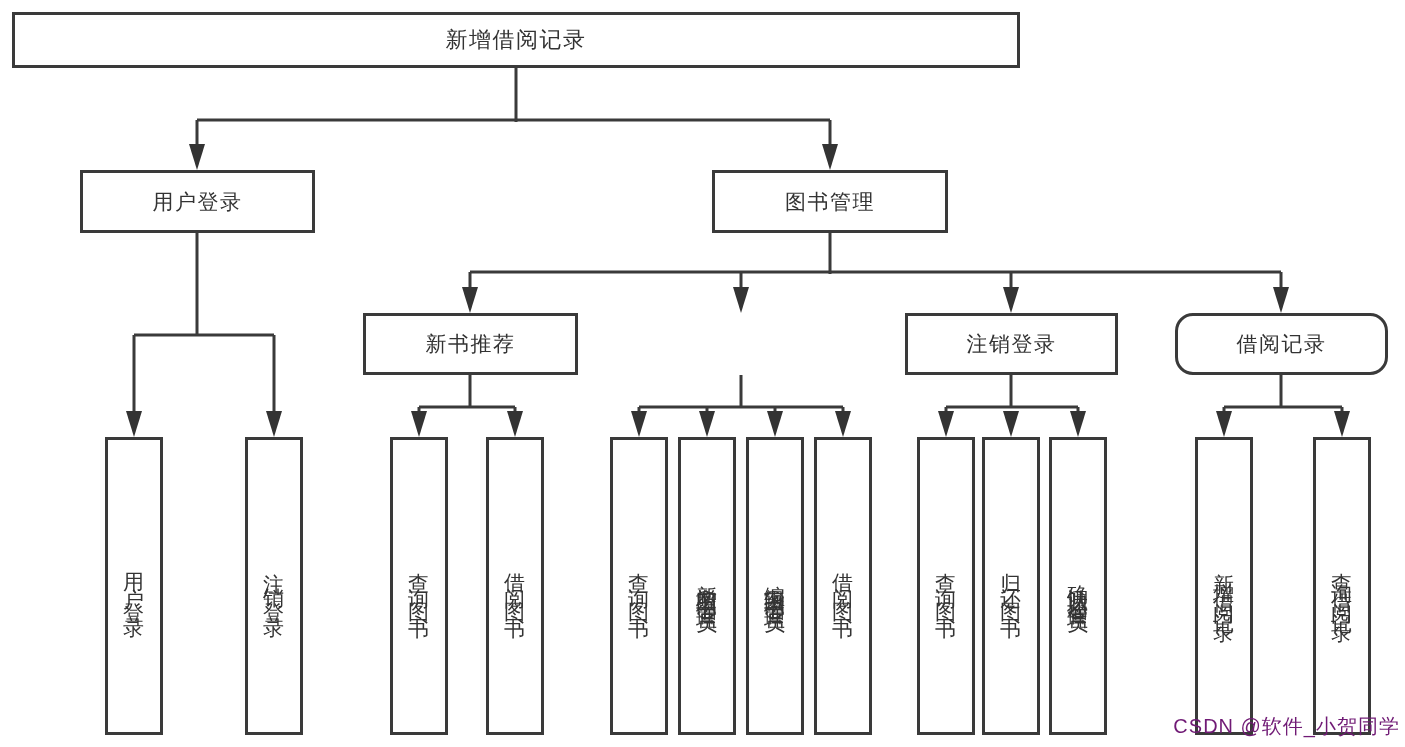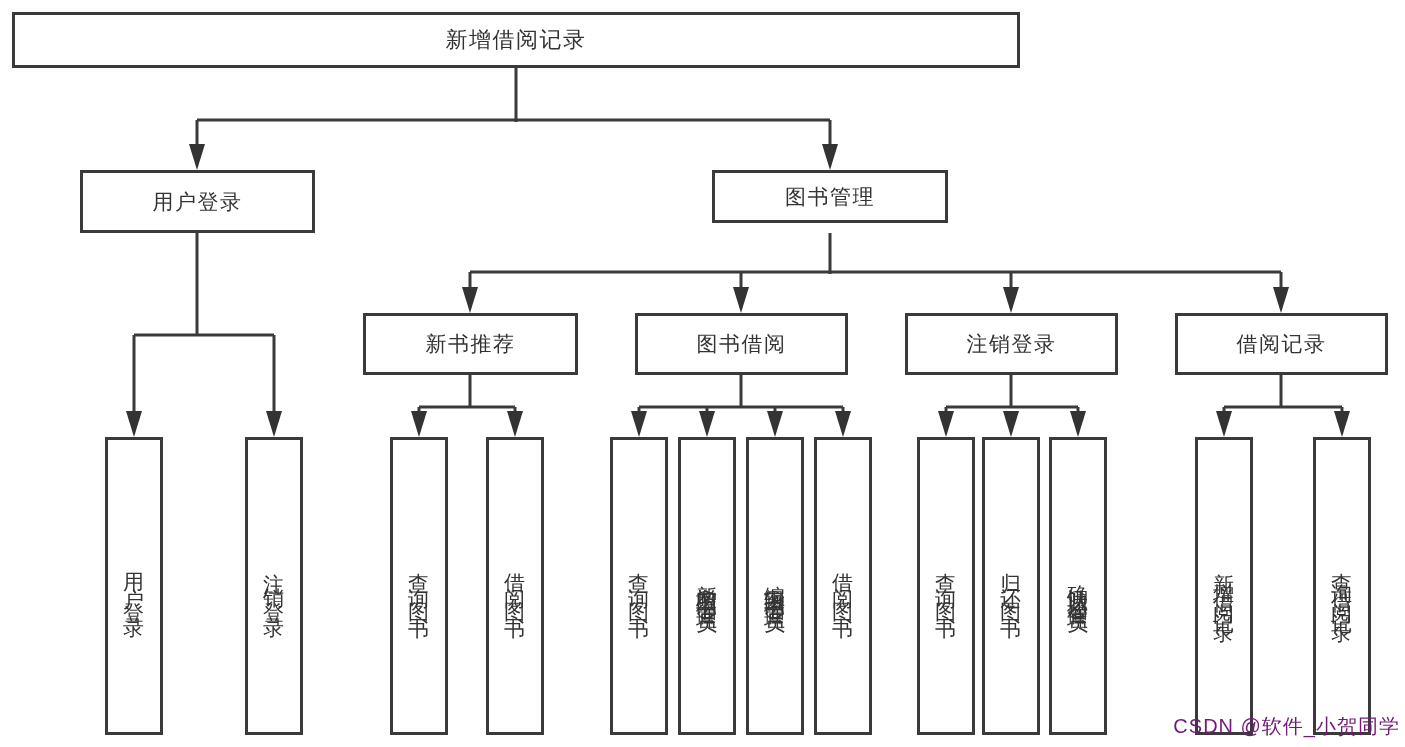--- a/index.html
+++ b/index.html
@@ -81,34 +81,31 @@
     </g>
   </svg>
 
   <div class="hbox root" style="left:12px; top:12px; width:1008px; height:56px;">
     <span>新增借阅记录</span>
   </div>
 
   <div class="hbox" style="left:80px; top:170px; width:235px; height:63px;">
     <span>用户登录</span>
   </div>
-  <div class="hbox" style="left:712px; top:170px; width:236px; height:53px;">
+  <div class="hbox" style="left:712px; top:170px; width:236px; height:63px;">
     <span>图书管理</span>
   </div>
 
   <div class="hbox" style="left:363px; top:313px; width:215px; height:62px;font-family:Liberation Serif, serif;">
     <span>新书推荐</span>
   </div>
-  <div class="hbox" style="left:635px; top:313px; width:213px; height:62px;">
-    <span>图书借阅</span>
-  </div>
   <div class="hbox" style="left:905px; top:313px; width:213px; height:62px;">
     <span>注销登录</span>
   </div>
-  <div class="hbox" style="left:1175px; top:313px; width:213px; height:62px;">
+  <div class="hbox" style="left:1175px; top:313px; width:213px; height:62px;border-radius:18px;">
     <span>借阅记录</span>
   </div>
 
   <div class="vbox" style="left:105px; top:437px;">
     <span>用户登录</span>
   </div>
   <div class="vbox" style="left:245px; top:437px;">
     <span>注销登录</span>
   </div>
 

